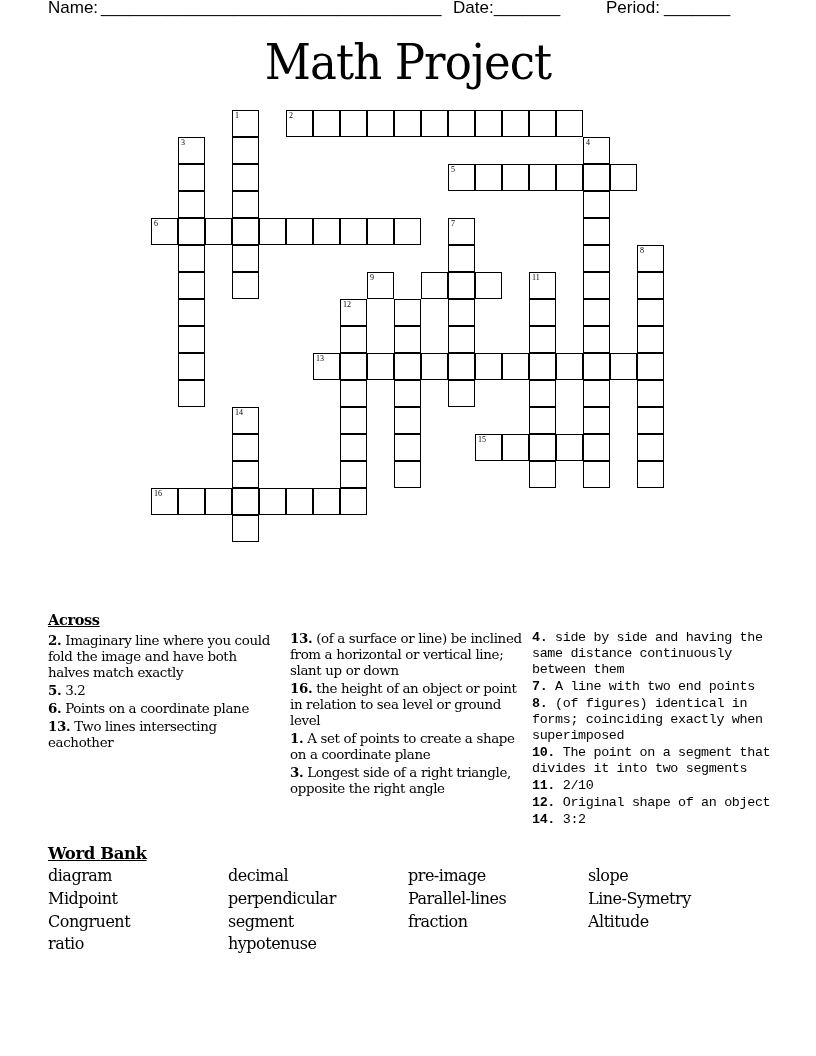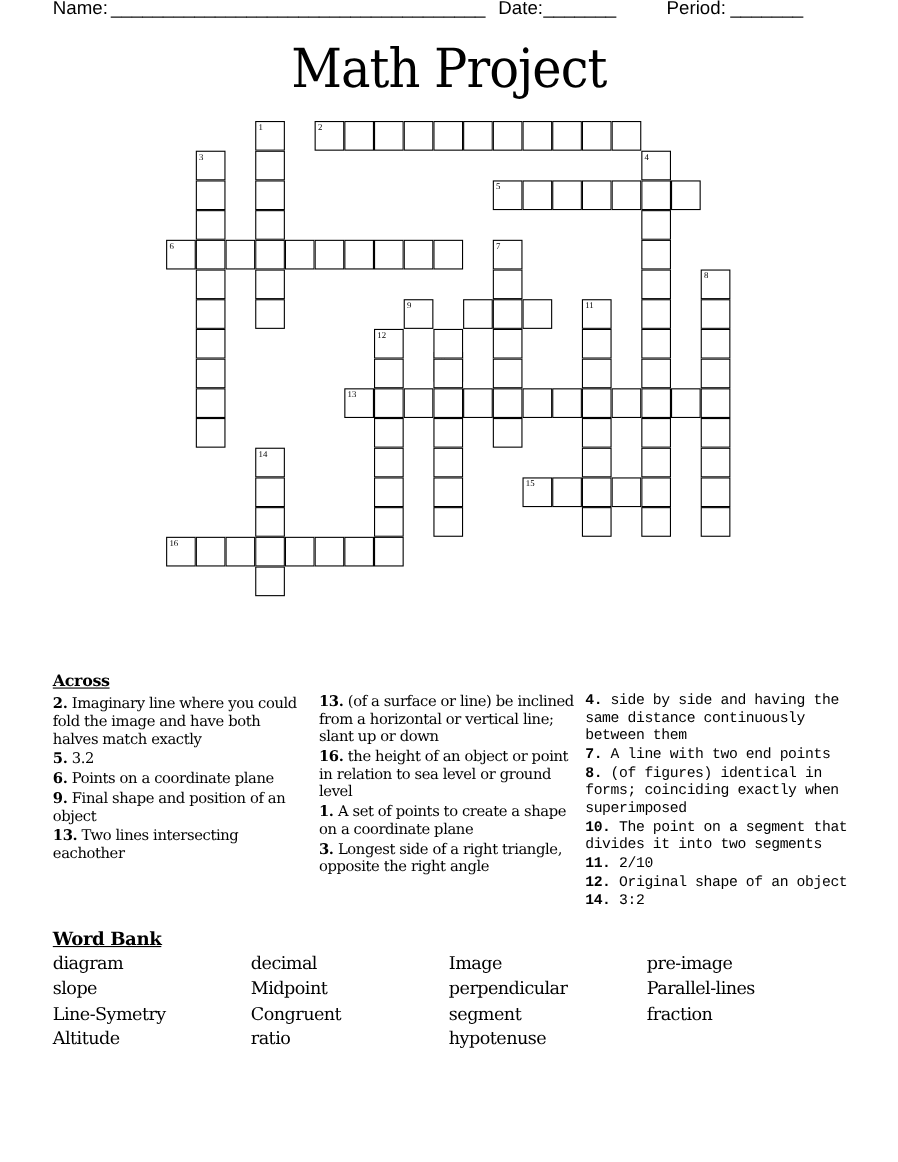--- a/index.html
+++ b/index.html
@@ -204,21 +204,20 @@
     <div class="cell" style="left: 108px; top: 378px;"></div>
     <div class="cell" style="left: 135px; top: 378px;"></div>
     <div class="cell" style="left: 162px; top: 378px;"></div>
   </div>
 
 <div class="clues" style="left:48px; width:230px;">
   <span class="hd">Across</span>
   <div class="clue"><b>2.</b> <span>Imaginary line where you could fold the image and have both halves match exactly</span></div>
   <div class="clue"><b>5.</b> <span>3.2</span></div>
   <div class="clue"><b>6.</b> <span>Points on a coordinate plane</span></div>
-  <div class="clue"><b>9.</b> <span>Final shape and position of an object</span></div>
   <div class="clue"><b>13.</b> <span>Two lines intersecting eachother</span></div>
 </div>
 
 <div class="clues" style="left:290px; width:235px; top:630px;">
   <div class="clue"><b>13.</b> <span>(of a surface or line) be inclined from a horizontal or vertical line; slant up or down</span></div>
   <div class="clue"><b>16.</b> <span>the height of an object or point in relation to sea level or ground level</span></div>
   <div class="clue"><b>1.</b> <span>A set of points to create a shape on a coordinate plane</span></div>
   <div class="clue"><b>3.</b> <span>Longest side of a right triangle, opposite the right angle</span></div>
 </div>
 
@@ -229,21 +228,20 @@
   <div class="clue"><b>10.</b> <span>The point on a segment that divides it into two segments</span></div>
   <div class="clue"><b>11.</b> <span>2/10</span></div>
   <div class="clue"><b>12.</b> <span>Original shape of an object</span></div>
   <div class="clue"><b>14.</b> <span>3:2</span></div>
 </div>
 
 <div class="wordbank-title">Word Bank</div>
 <div class="wordbank">
   <span>diagram</span>
   <span>decimal</span>
-  <span>Image</span>
   <span>pre-image</span>
   <span>slope</span>
   <span>Midpoint</span>
   <span>perpendicular</span>
   <span>Parallel-lines</span>
   <span>Line-Symetry</span>
   <span>Congruent</span>
   <span>segment</span>
   <span>fraction</span>
   <span>Altitude</span>

